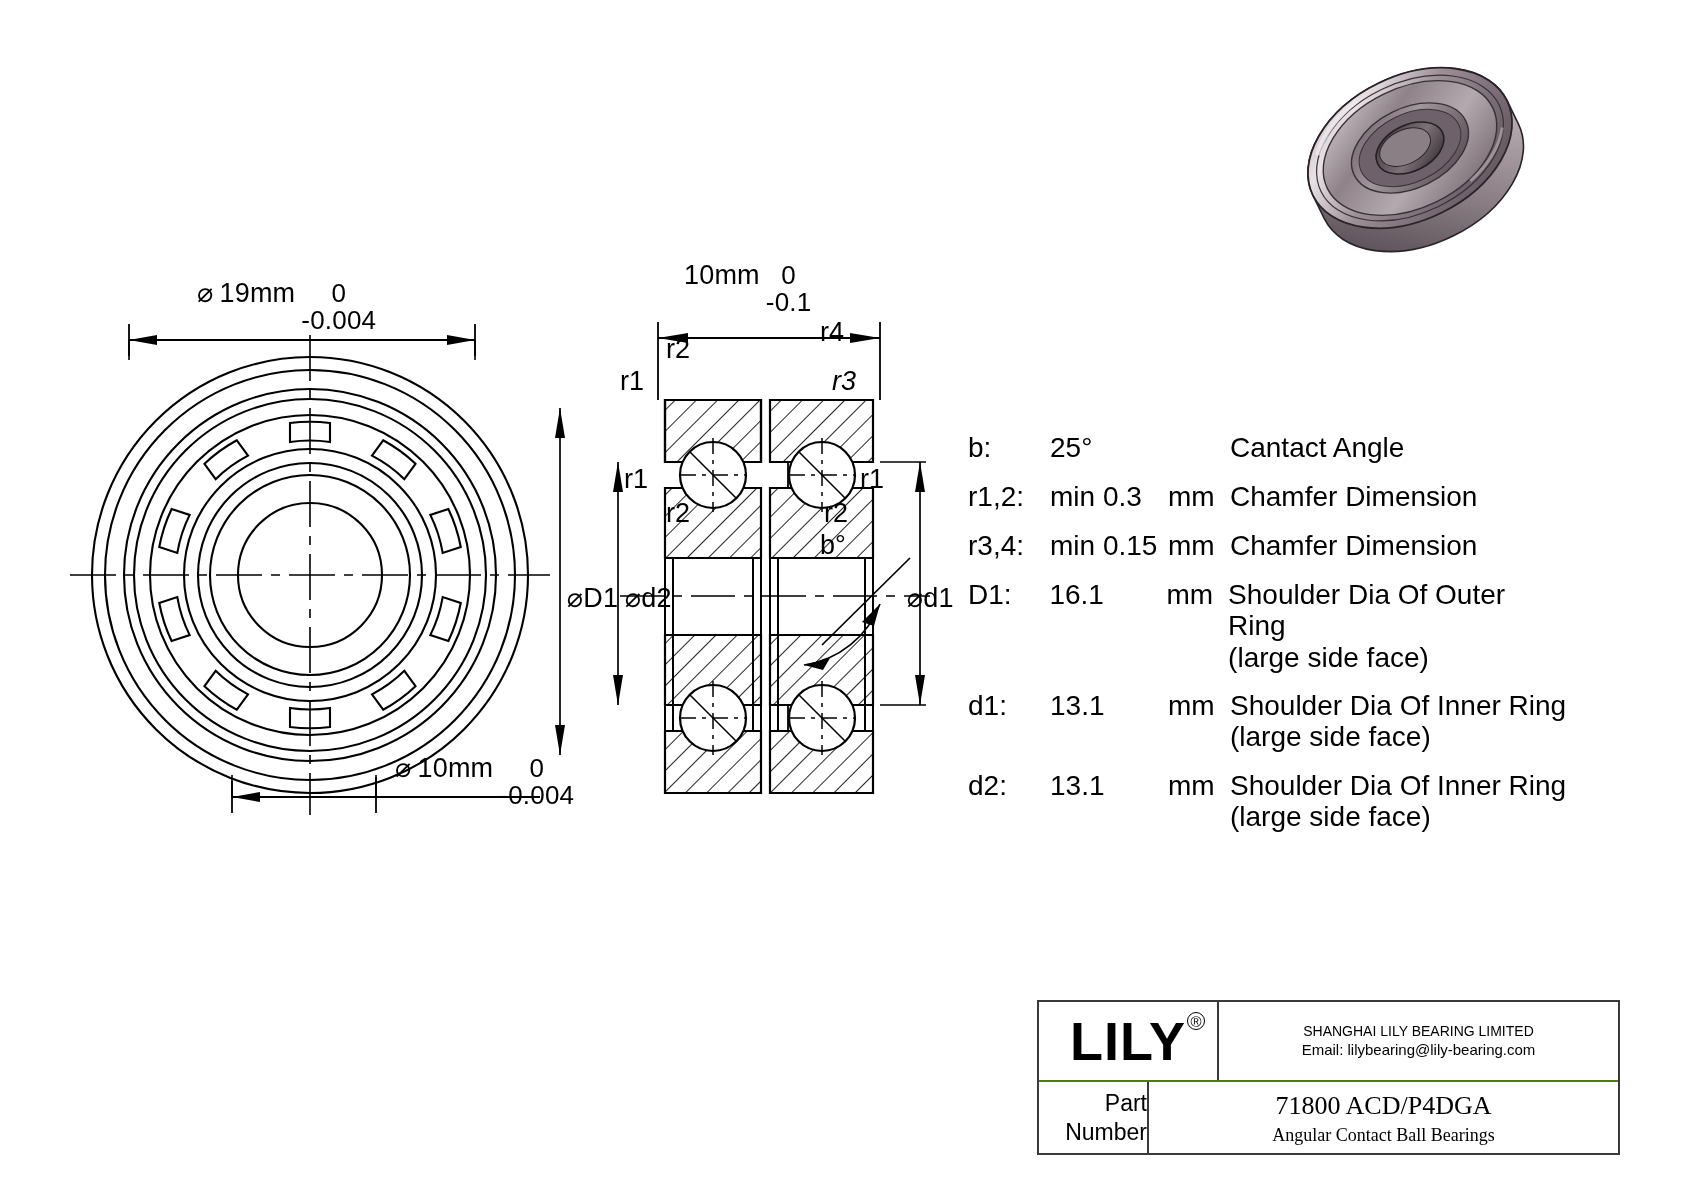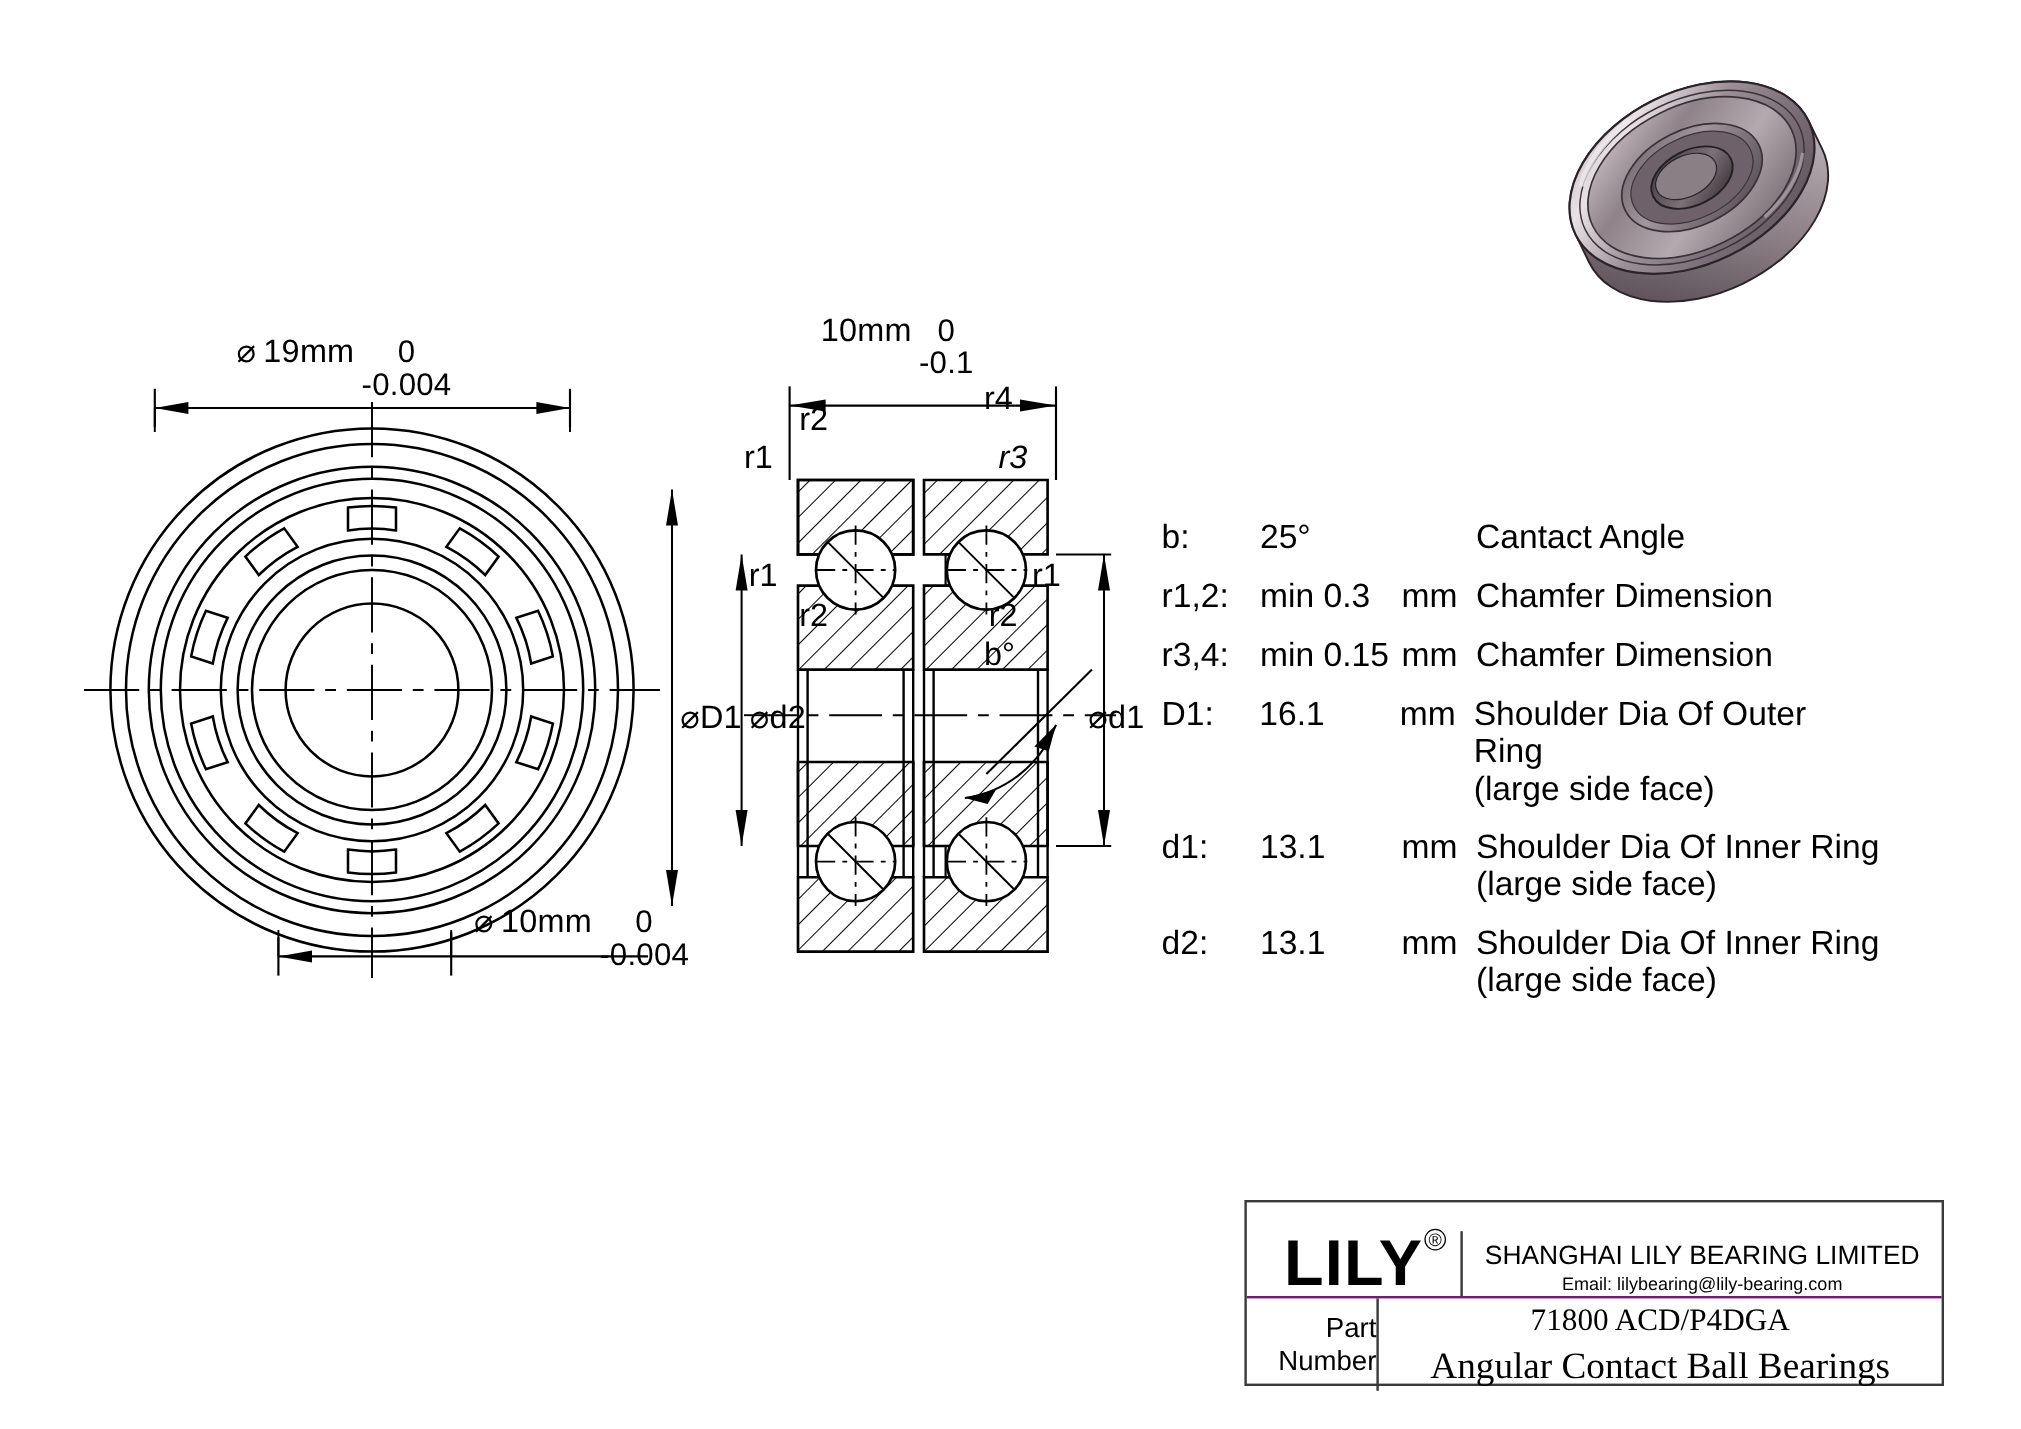--- a/index.html
+++ b/index.html
@@ -22,31 +22,31 @@
   .specrow{display:flex;align-items:flex-start;margin-bottom:17px;}
   .c-sym{width:82px;font-size:28px;}
   .c-val{width:118px;font-size:28px;}
   .c-unit{width:62px;font-size:28px;}
   .c-desc{font-size:28px;line-height:1.12;}
   .c-desc .sub{display:block;}
 
   
   #titleblock{position:absolute;left:1037px;top:1000px;width:583px;height:155px;
               border:2px solid #3a3a3a;box-sizing:border-box;display:flex;flex-direction:column;}
-  .tb-top{display:flex;flex:0 0 78px;border-bottom:2px solid #701a75;align-items:flex-end;}
+  .tb-top{display:flex;flex:0 0 78px;border-bottom:2px solid #4d7c0f;}
   .tb-bot{display:flex;flex:1 1 auto;}
   .tb-logo{flex:0 0 178px;border-right:2px solid #3a3a3a;display:flex;align-items:center;justify-content:center;}
   .tb-co{flex:1 1 auto;display:flex;flex-direction:column;align-items:center;justify-content:center;line-height:1.3;}
-  .co-name{font-size:22px;}
+  .co-name{font-size:14px;}
   .co-mail{font-size:15px;}
   .tb-pn-label{flex:0 0 108px;border-right:2px solid #3a3a3a;display:flex;flex-direction:column;
                align-items:flex-end;justify-content:center;font-size:23px;line-height:1.22;}
   .tb-pn-val{flex:1 1 auto;display:flex;flex-direction:column;align-items:center;justify-content:center;line-height:1.35;font-family:Liberation Serif, serif;}
   .pn-num{font-size:26px;}
-  .pn-type{font-size:31px;}
+  .pn-type{font-size:18px;}
   .logo-wrap{position:relative;display:inline-block;}
   .logo-text{font-size:54px;font-weight:700;letter-spacing:1px;line-height:1;}
   .logo-r{position:absolute;top:-2px;right:-19px;font-size:15px;
           border:1.6px solid #000;border-radius:50%;width:16px;height:16px;
           display:flex;align-items:center;justify-content:center;line-height:1;}
 </style>
 </head>
 <body>
 
 <div id="root">

